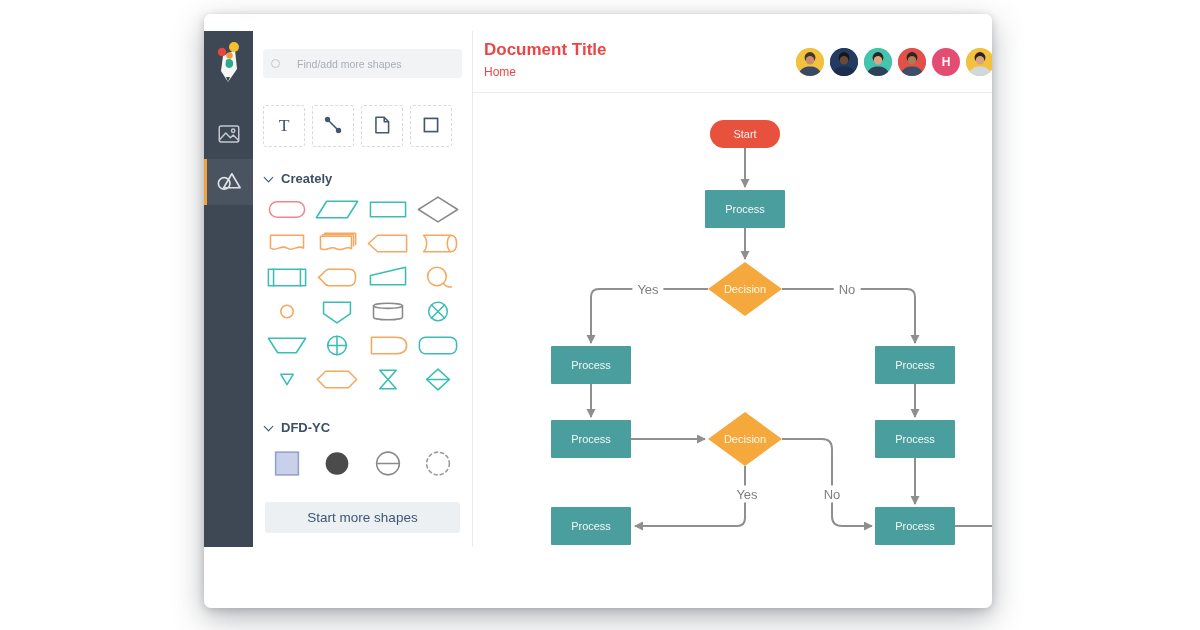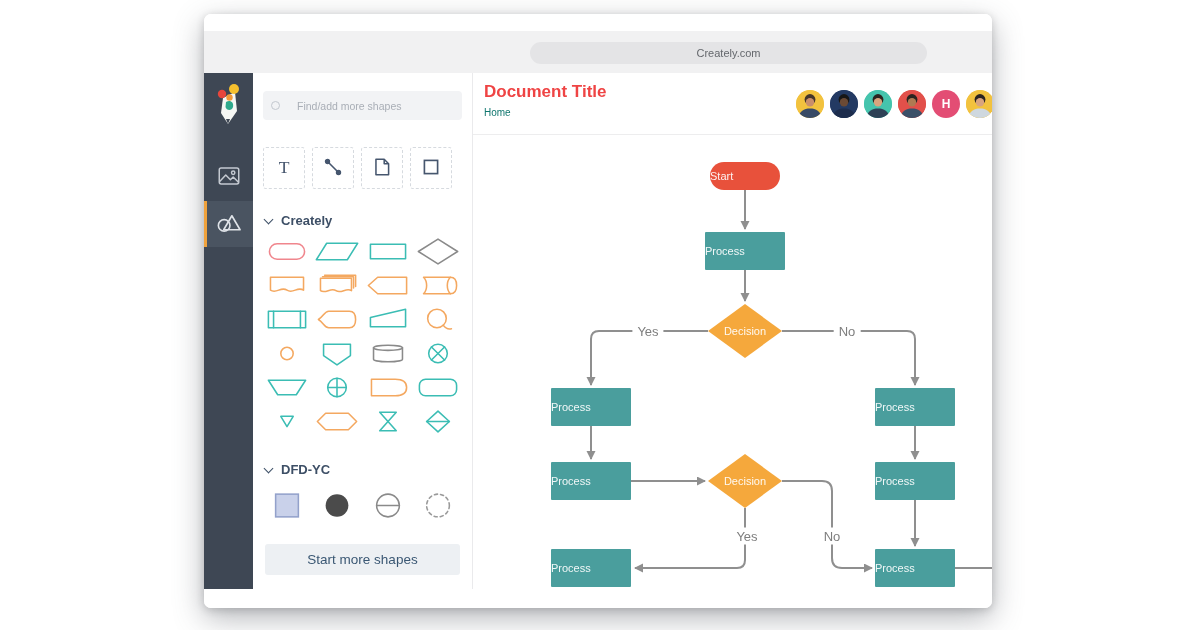--- a/index.html
+++ b/index.html
@@ -37,43 +37,40 @@
   .shape-grid{display:grid;grid-template-columns:repeat(4,1fr);margin:6px 9px 0;}
   .shape-cell{height:34px;display:flex;align-items:center;justify-content:center;cursor:pointer;}
   .shape-grid.tall .shape-cell{height:44px;}
   .browse-btn{position:absolute;left:12px;right:12px;bottom:14px;height:31px;background:#edf0f3;
     border:none;border-radius:3px;color:#3a5773;font-size:13.5px;cursor:pointer;
     font-family:"Liberation Sans",sans-serif;}
   
   .canvas-col{flex:1;position:relative;background:#fff;min-width:0;}
   .canvas-header{height:61px;border-bottom:1px solid #ededee;position:relative;}
   .doc-title{position:absolute;left:11px;top:9px;font-size:17px;font-weight:700;color:#ef4444;}
-  .doc-sub{position:absolute;left:11px;top:34px;font-size:10px;color:#0f766e;}
+  .doc-sub{position:absolute;left:11px;top:34px;font-size:12px;color:#ef4444;}
   .avatars{position:absolute;top:17px;left:0;right:0;height:28px;}
   .avatar{position:absolute;width:28px;height:28px;border-radius:50%;overflow:hidden;cursor:pointer;
     display:flex;align-items:center;justify-content:center;}
   .avatar svg{display:block;width:28px;height:28px;}
   .avatar span{color:#fff;font-size:12px;font-weight:700;}
   .flow{position:absolute;left:0;top:61px;width:520px;height:455px;}
   .flow svg.connectors{position:absolute;left:0;top:0;}
-  .node{position:absolute;display:flex;align-items:center;justify-content:flex-start;cursor:pointer;}
+  .node{position:absolute;display:flex;align-items:center;justify-content:center;cursor:pointer;}
   .node .lbl{color:rgba(255,255,255,.92);font-size:11px;}
   .node-diamond .lbl{position:absolute;left:0;right:0;top:0;bottom:0;display:flex;
     align-items:center;justify-content:center;}
   .edge-label{position:absolute;transform:translate(-50%,-50%);background:#fff;padding:1px 5px;
     font-size:13px;color:#7e7e7e;}
 </style>
 </head>
 <body>
 
 <div class="window">
   <div class="browser-top"></div>
-  <div class="browser-bar">
-    <div class="url-pill">Creately.com</div>
-  </div>
   <div class="app">
     <div class="rail">
       <div class="logo">
         <svg viewBox="0 0 32 46" width="32" height="46">
           <path d="M10,15 L22,9 L24,28 L15,41 L8,30 Z" fill="#f6f7f4"></path>
           <path d="M13,36 L17,36 L15,41 Z" fill="#3e4754"></path>
           <path d="M13,19 C17,16.5 21,19 20,24 C19,28 13.5,28 12.5,24 Z" fill="#2fa98c"></path>
           <circle cx="9" cy="11" r="4.2" fill="#e8463c"></circle>
           <circle cx="21" cy="6" r="5" fill="#f5c02e"></circle>
           <circle cx="16.5" cy="14.5" r="3.2" fill="#f29a38"></circle>

